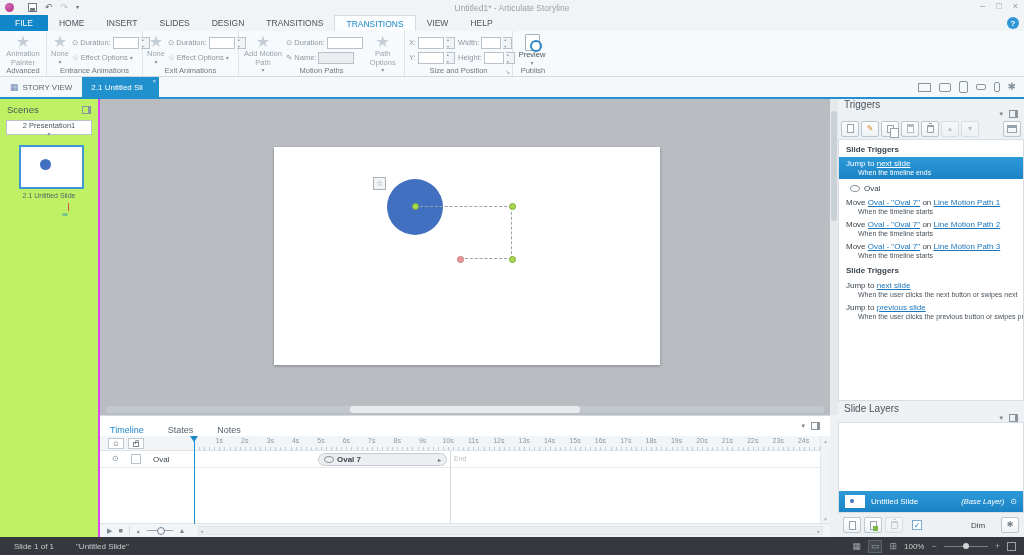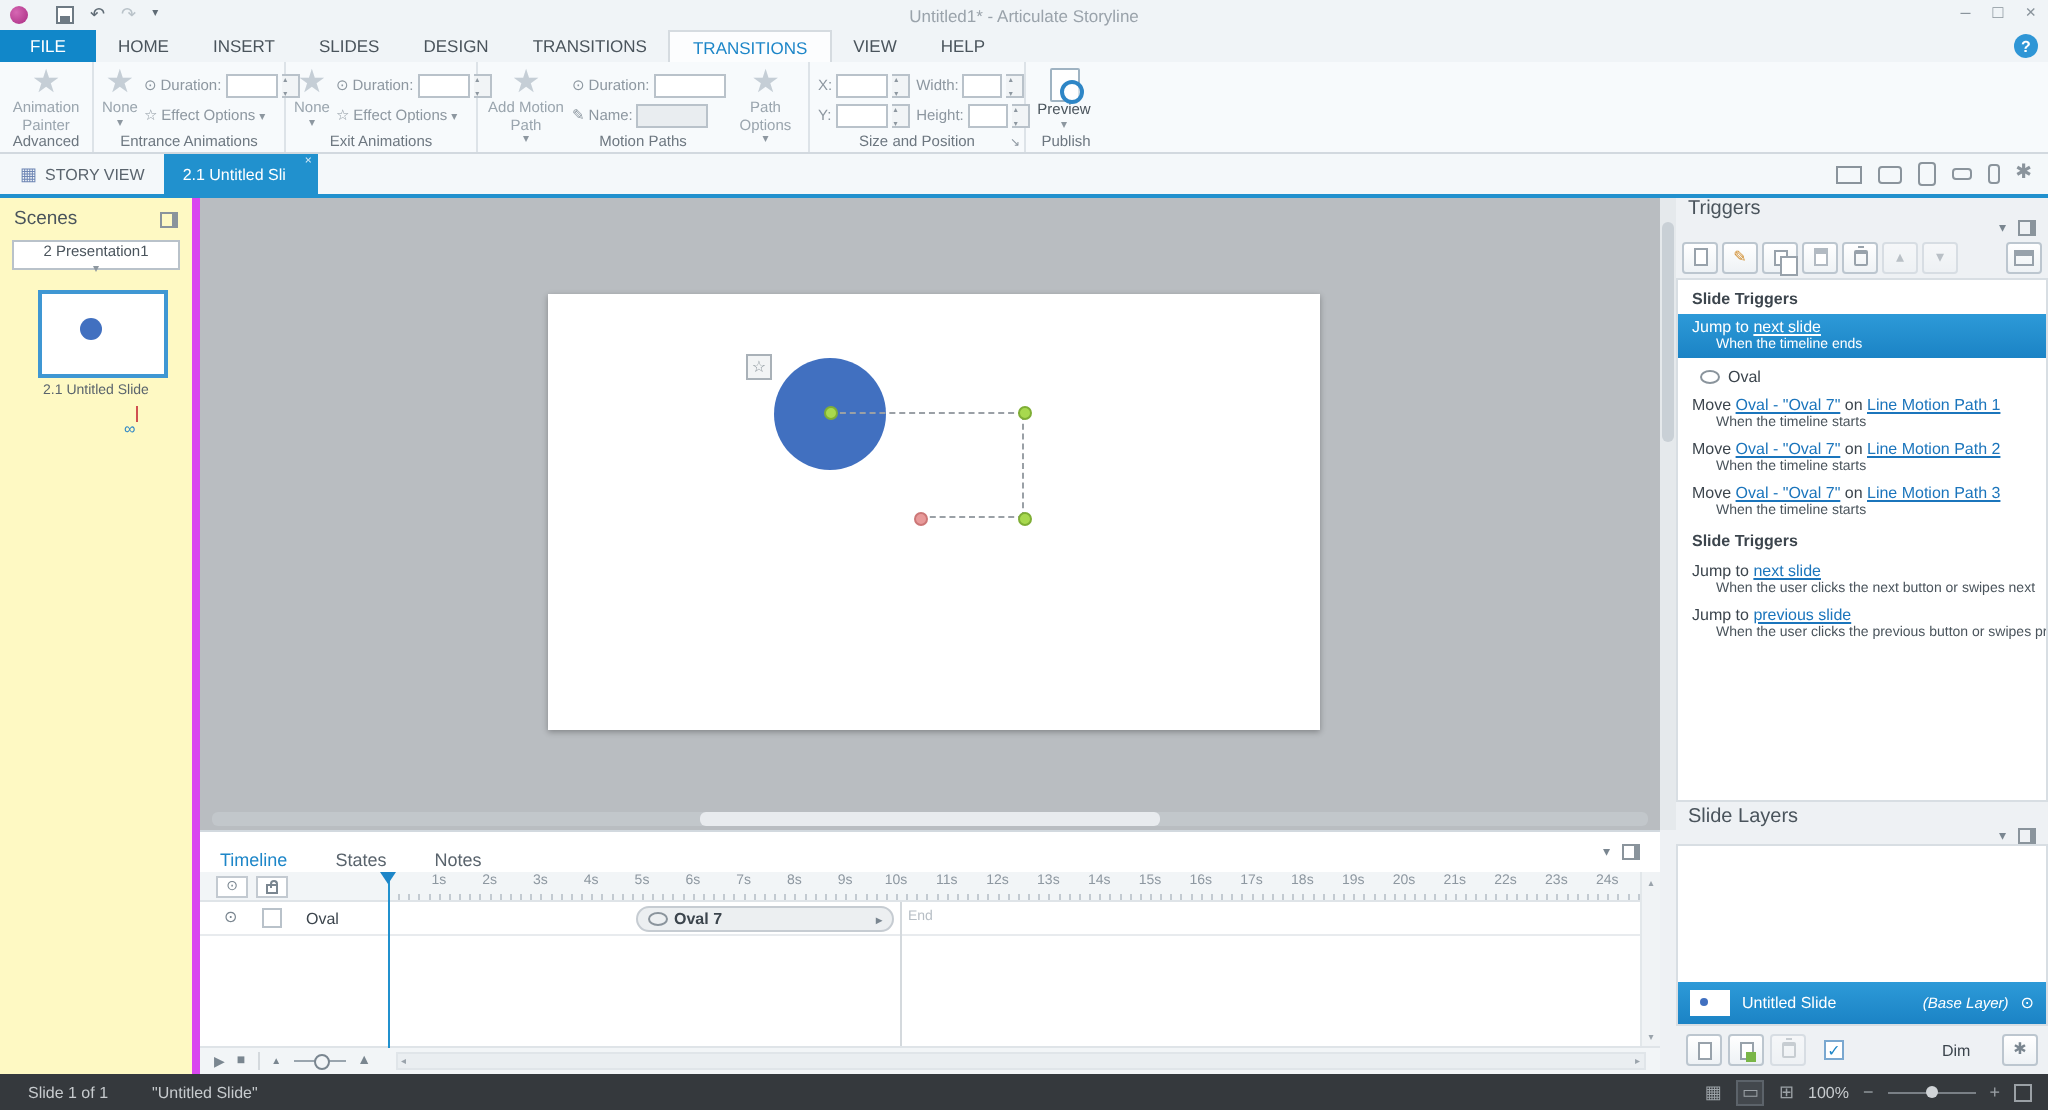--- a/index.html
+++ b/index.html
@@ -55,21 +55,21 @@
 .devicons{margin-left:auto;display:flex;align-items:center;gap:8px;padding-right:8px;}
 .dv{border:1px solid #8a949c;background:transparent;}
 .dv-monitor{width:13px;height:9px;}
 .dv-tabl{width:12px;height:9px;border-radius:2px;}
 .dv-tabp{width:9px;height:12px;border-radius:2px;}
 .dv-phl{width:10px;height:6px;border-radius:2px;}
 .dv-php{width:6px;height:10px;border-radius:2px;}
 .dev-gear{font-size:10px;color:#8a949c;line-height:1;}
 
 
-.leftpanel{position:absolute;top:99px;left:0;width:100px;bottom:18px;background:#fef9c3;border-right:4px solid #d946ef;}
+.leftpanel{position:absolute;top:99px;left:0;width:100px;bottom:18px;background:#bef264;border-right:2px solid #d946ef;}
 .scenes-hdr{display:flex;align-items:center;justify-content:space-between;padding:5px 7px 3px;font-size:9.5px;color:#4a545c;}
 .pin-ic{width:9px;height:8px;border:1px solid #8a949c;border-right-width:3px;}
 .scenes-dd{margin:2px 6px;height:15px;background:#fff;border:1px solid #b9c2ca;display:flex;align-items:center;justify-content:space-between;font-size:7.5px;color:#4a545c;padding:0 4px;flex-direction:column;}
 .thumb{position:absolute;left:19px;top:46px;width:65px;height:44px;background:#fff;border:2px solid #3f97d3;}
 .thumb-dot{position:absolute;left:19px;top:12px;width:11px;height:11px;border-radius:50%;background:#4170c0;}
 .thumb-label{position:absolute;top:93px;left:0;right:0;text-align:center;font-size:7px;color:#5a646d;}
 .red-tick{position:absolute;left:68px;top:104px;width:1px;height:8px;background:#d05050;}
 .link-ic{position:absolute;left:62px;top:112px;font-size:8px;color:#2e86c6;line-height:1;}
 
 

